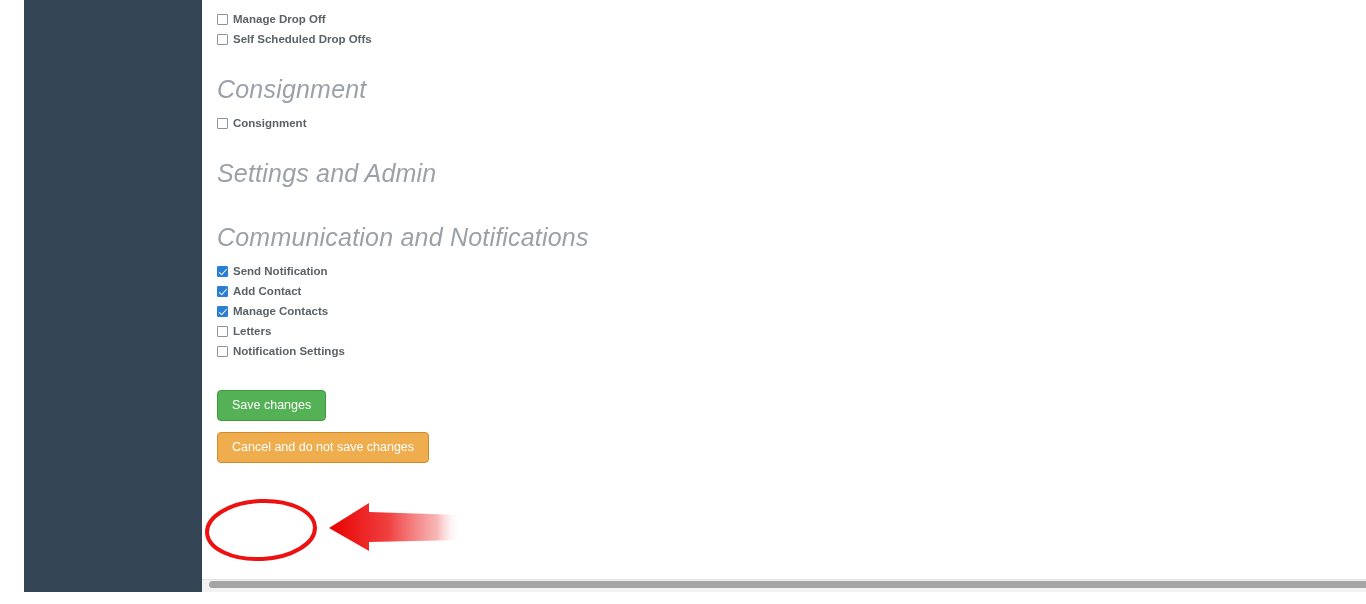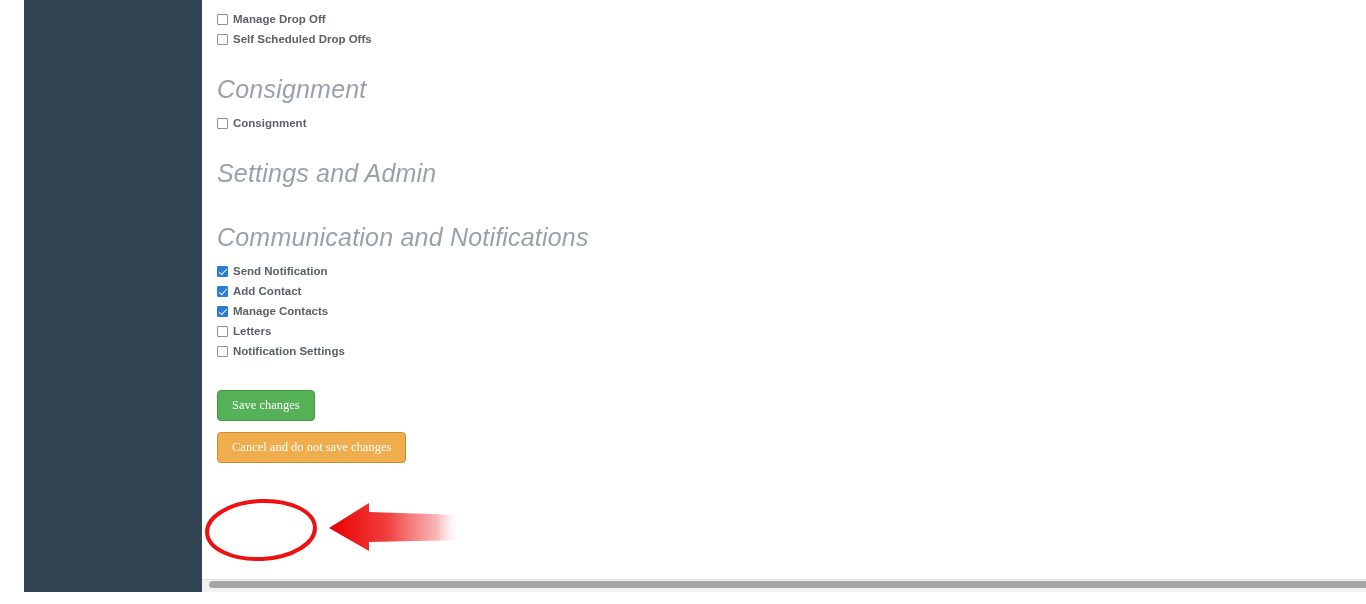--- a/index.html
+++ b/index.html
@@ -92,21 +92,21 @@
   }
   .gap-md { height: 18px; }
 
   
   #btn-area {
     position: relative;
     padding-left: 15px;
   }
   .btn {
     display: inline-block;
-    font-family: Liberation Serif, serif;
+    font-family: Liberation Sans, sans-serif;
     font-size: 12.5px;
     color: #ffffff;
     text-align: center;
     border-radius: 4px;
     cursor: pointer;
     user-select: none;
     white-space: nowrap;
   }
   .btn-save {
     background: #55b155;

